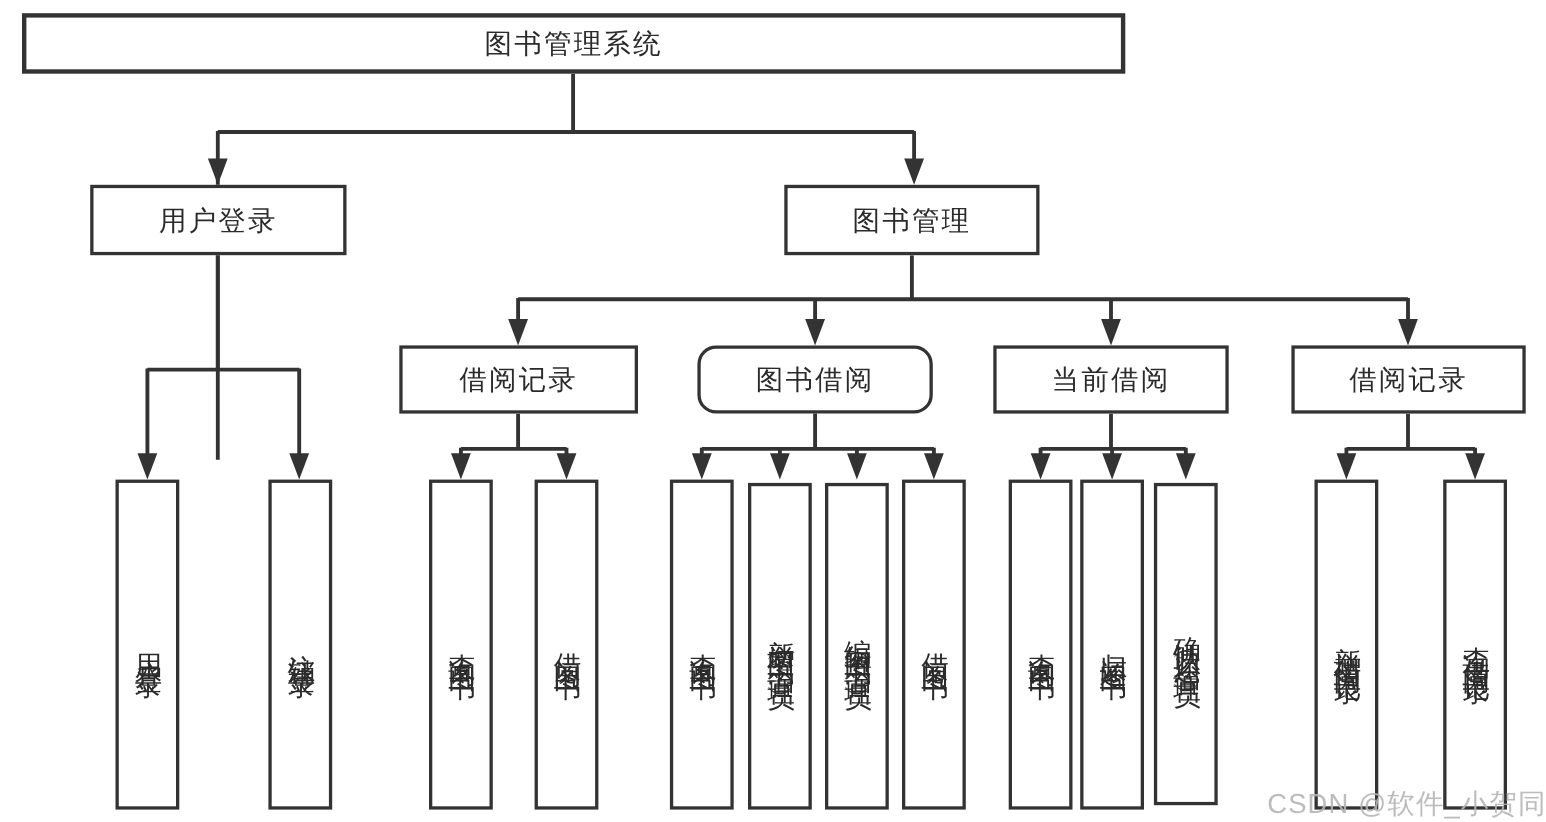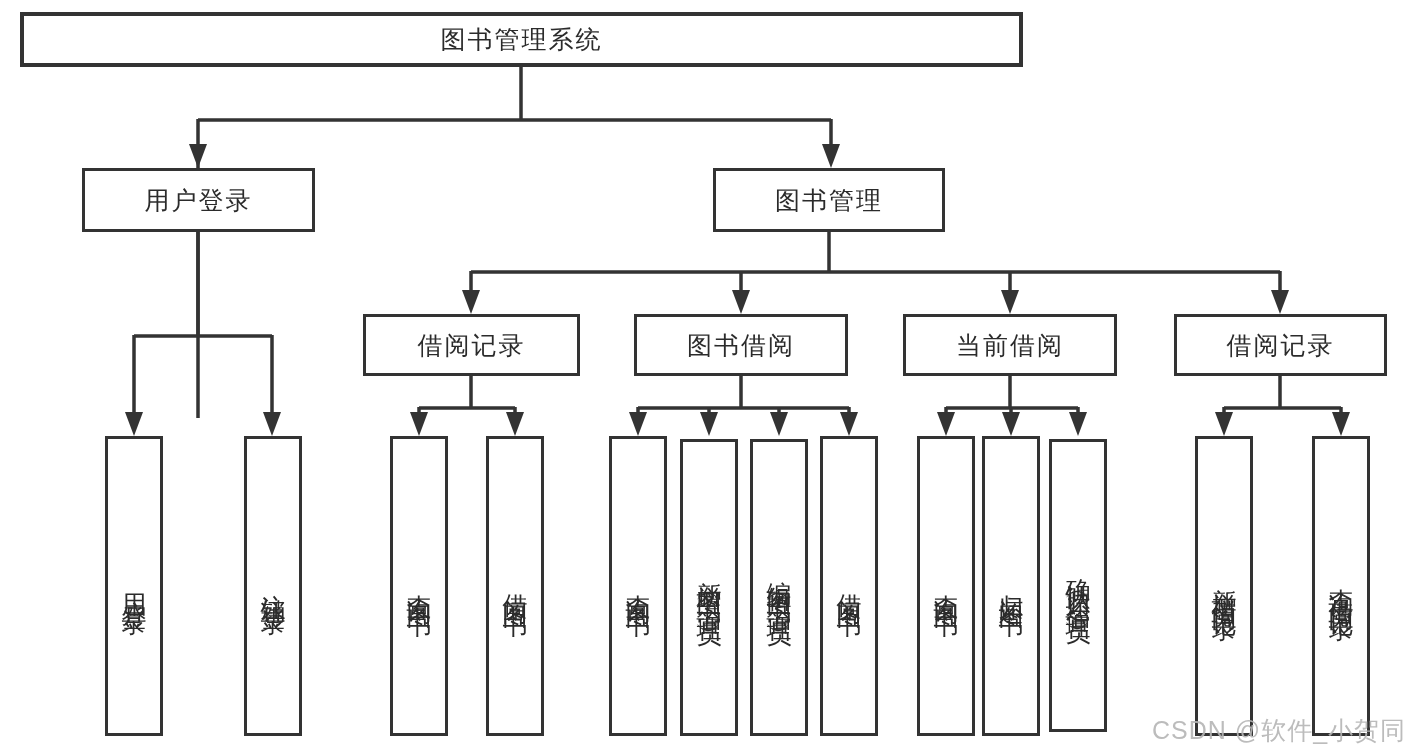--- a/index.html
+++ b/index.html
@@ -105,21 +105,21 @@
     <polygon points="1215,412 1233,412 1224,436" fill="#333333"></polygon>
     <polygon points="1332,412 1350,412 1341,436" fill="#333333"></polygon>
   </svg>
 
   <div class="box h root" style="left:20px; top:12px; width:1003px; height:55px;">图书管理系统</div>
 
   <div class="box h" style="left:82px; top:168px; width:233px; height:64px;">用户登录</div>
   <div class="box h" style="left:713px; top:168px; width:232px; height:64px;text-align:center;">图书管理</div>
 
   <div class="box h" style="left:363px; top:314px; width:217px; height:62px;">借阅记录</div>
-  <div class="box h" style="left:634px; top:314px; width:214px; height:62px;">图书借阅</div>
+  <div class="box h" style="left:634px; top:314px; width:214px; height:62px;border-radius:17px;">图书借阅</div>
   <div class="box h" style="left:903px; top:314px; width:214px; height:62px;">当前借阅</div>
   <div class="box h" style="left:1174px; top:314px; width:213px; height:62px;">借阅记录</div>
 
   <div class="box v" style="left:105px; top:436px; width:58px; height:300px;">用户登录</div>
   <div class="box v" style="left:244px; top:436px; width:58px; height:300px;">注销登录</div>
 
   <div class="box v" style="left:390px; top:436px; width:58px; height:300px;">查询图书</div>
   <div class="box v" style="left:486px; top:436px; width:58px; height:300px;">借阅图书</div>
 
   <div class="box v" style="left:609px; top:436px; width:58px; height:300px;">查询图书</div>

